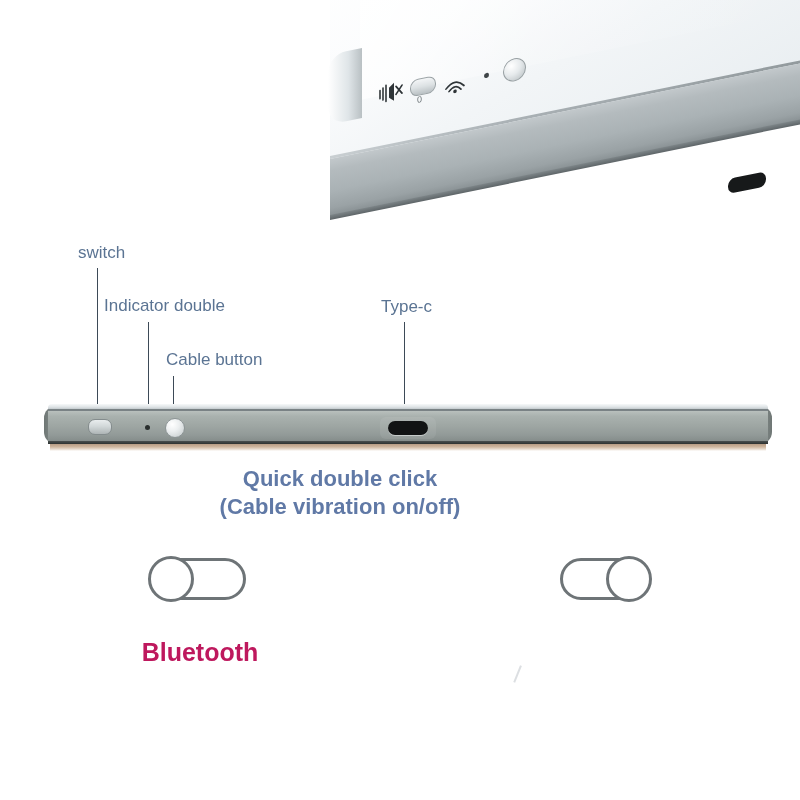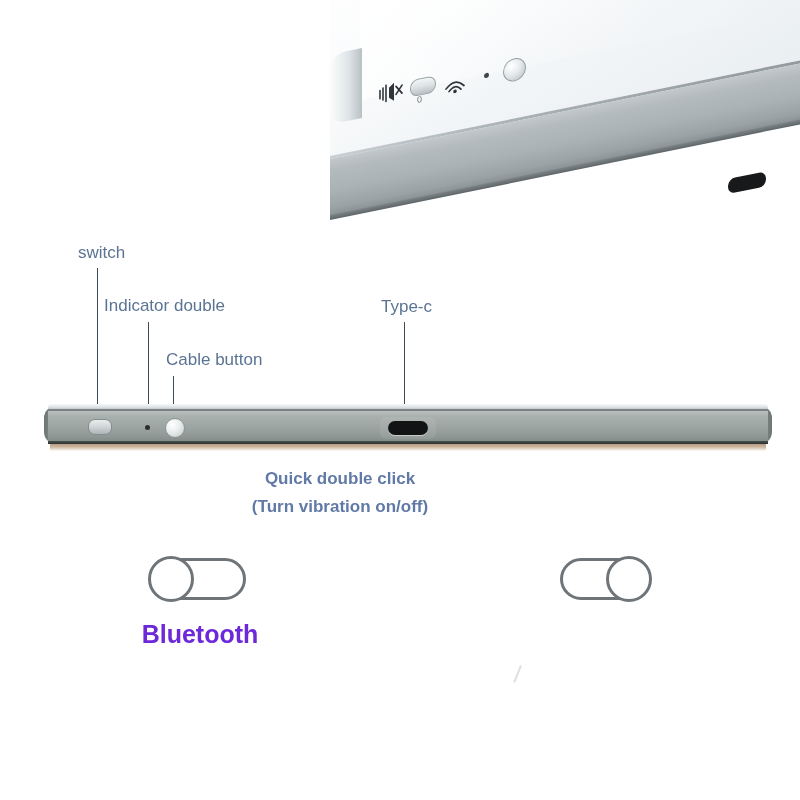--- a/index.html
+++ b/index.html
@@ -230,21 +230,21 @@
     background: rgba(255,255,255,0.07);
   }
 
   
   .callout {
     position: absolute;
     left: 0;
     width: 520px;
     text-align: center;
     color: #6079a6;
-    font-size: 17px;
+    font-size: 22px;
     font-weight: bold;
     font-family: "Liberation Sans", sans-serif;
     line-height: 28px;
   }
 
   
   #modes {
     position: absolute;
     left: 0;
     top: 556px;
@@ -282,22 +282,22 @@
     box-sizing: border-box;
     border: 3px solid #6e7477;
     border-radius: 23px;
     background: #ffffff;
   }
   .toggle-knob.pos-left   { left: 0px; }
   .toggle-knob.pos-center { left: 29px; }
   .toggle-knob.pos-right  { left: 58px; }
 
   .mode-label {
-    margin-top: 18px;
-    color: #6d28d9;
+    margin-top: 36px;
+    color: #be185d;
     font-size: 25px;
     font-weight: bold;
     font-family: "Liberation Sans", sans-serif;
     white-space: nowrap;
   }
   .slash-mark {
     position: absolute;
     left: 516px;
     top: 668px;
     width: 16px;
@@ -367,21 +367,21 @@
 
     <div class="md-switch"></div>
     <div class="md-led"></div>
     <div class="md-wake"></div>
     <div class="md-typec-recess"></div>
     <div class="md-typec"></div>
   </div>
 
   <div class="callout" style="left:80px; top:465px;">
     <div>Quick double click</div>
-    <div>(Turn vibration on/off)</div>
+    <div>(Cable vibration on/off)</div>
   </div>
 
   <div id="modes">
 
     <div class="mode">
       <div class="toggle">
         <div class="toggle-track"></div>
         <div class="toggle-knob pos-left"></div>
       </div>
       <div class="mode-label">Bluetooth</div>

